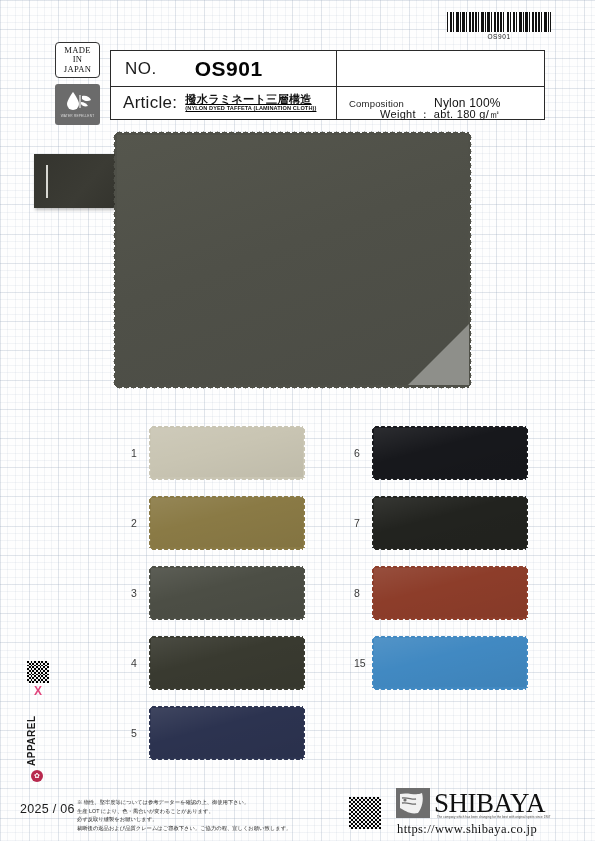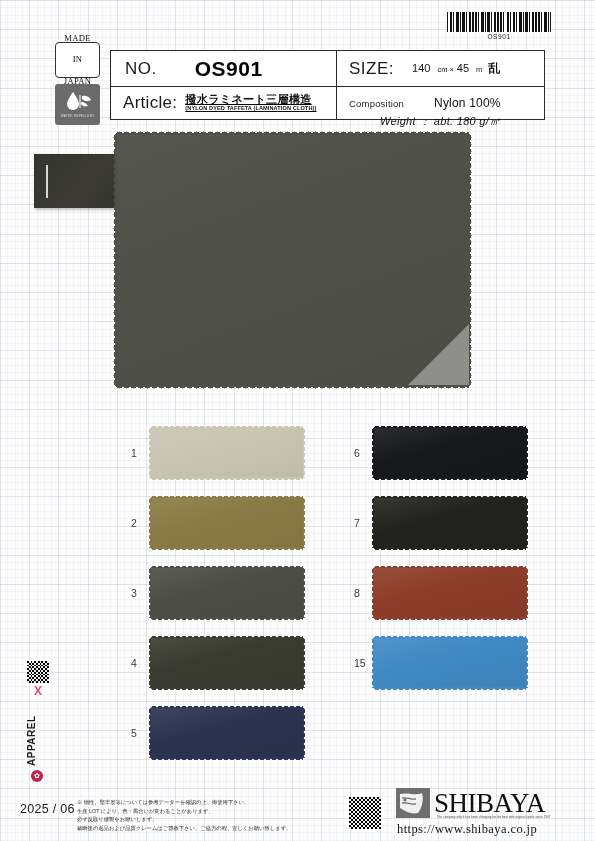--- a/index.html
+++ b/index.html
@@ -45,21 +45,21 @@
 
   
   .mij-badge {
     position: absolute; left: 55px; top: 42px;
     width: 45px; height: 36px;
     border: 1px solid #333; border-radius: 4px;
     background: #fff;
     display: flex; flex-direction: column;
     align-items: center; justify-content: center;
     font-family: "Liberation Serif", serif;
-    font-size: 8.6px; line-height: 1.08; color: #111; letter-spacing: .3px; gap: 12px;
+    font-size: 8.6px; line-height: 1.08; color: #111; letter-spacing: .3px;
   }
   .wr-badge {
     position: absolute; left: 55px; top: 84px;
     width: 45px; height: 41px;
     background: #6b6b6b; border-radius: 3px;
     display: flex; align-items: center; justify-content: center;
     flex-direction: column; padding-bottom: 3px;
   }
   .wr-caption {
     font-size: 3.2px; color: #ddd; letter-spacing: .2px;
@@ -87,22 +87,22 @@
   .lbl-size { font-size: 17px; color: #1b1b1b; padding-left: 12px; letter-spacing: .5px; }
   .size-nums { display: flex; align-items: baseline; padding-left: 18px; }
   .num-big { font-size: 11px; color: #111; }
   .unit-sm { font-size: 7.5px; color: #111; padding: 0 3px 0 7px; }
   .jp-ran { font-size: 12px; color: #111; padding-left: 3px; font-weight: bold; }
 
   .lbl-comp { font-size: 9.5px; color: #1b1b1b; padding-left: 12px; letter-spacing: .2px; }
   .val-comp { font-size: 12px; color: #111; padding-left: 30px; letter-spacing: .2px; }
 
   .weight-line {
-    position: absolute; left: 380px; top: 114px;
-    font-size: 11px; color: #111; letter-spacing: .3px; white-space: nowrap; font-style: italic;
+    position: absolute; left: 380px; top: 107px;
+    font-size: 11px; color: #111; letter-spacing: .3px; white-space: nowrap;
   }
 
   
   .main-swatch {
     position: absolute; left: 116px; top: 134px;
     width: 353px; height: 252px;
     background: linear-gradient(160deg,#55564d 0%,#4f5048 45%,#4b4c45 100%);
   }
   .main-swatch::before, .main-swatch::after {
     content: ""; position: absolute; left: 0; width: 100%; height: 5px;
@@ -266,30 +266,20 @@
       <path d="M17 6 L17 19" stroke="#fff" stroke-width="1.1" fill="none"></path>
     </svg>
     <div class="wr-caption">WATER REPELLENT</div>
   </div>
 
   <div class="spec-table">
     <div class="spec-row r1">
       <div class="cell-left" style="height:35px">
         <span class="lbl-no">NO.</span>
         <span class="val-no">OS901</span>
-      </div>
-      <div class="cell-right" style="height:35px">
-        <span class="lbl-size">SIZE:</span>
-        <span class="size-nums">
-          <span class="num-big">140</span>
-          <span class="unit-sm">cm ×</span>
-          <span class="num-big">45</span>
-          <span class="unit-sm">m</span>
-          <span class="jp-ran">乱</span>
-        </span>
       </div>
     </div>
     <div class="spec-row">
       <div class="cell-left" style="height:32px">
         <span class="lbl-article">Article:</span>
         <span class="article-block">
           <span class="article-jp" style="display:block">撥水ラミネート三層構造</span>
           <span class="article-en" style="display:block">(NYLON DYED TAFFETA (LAMINATION CLOTH))</span>
         </span>
       </div>

